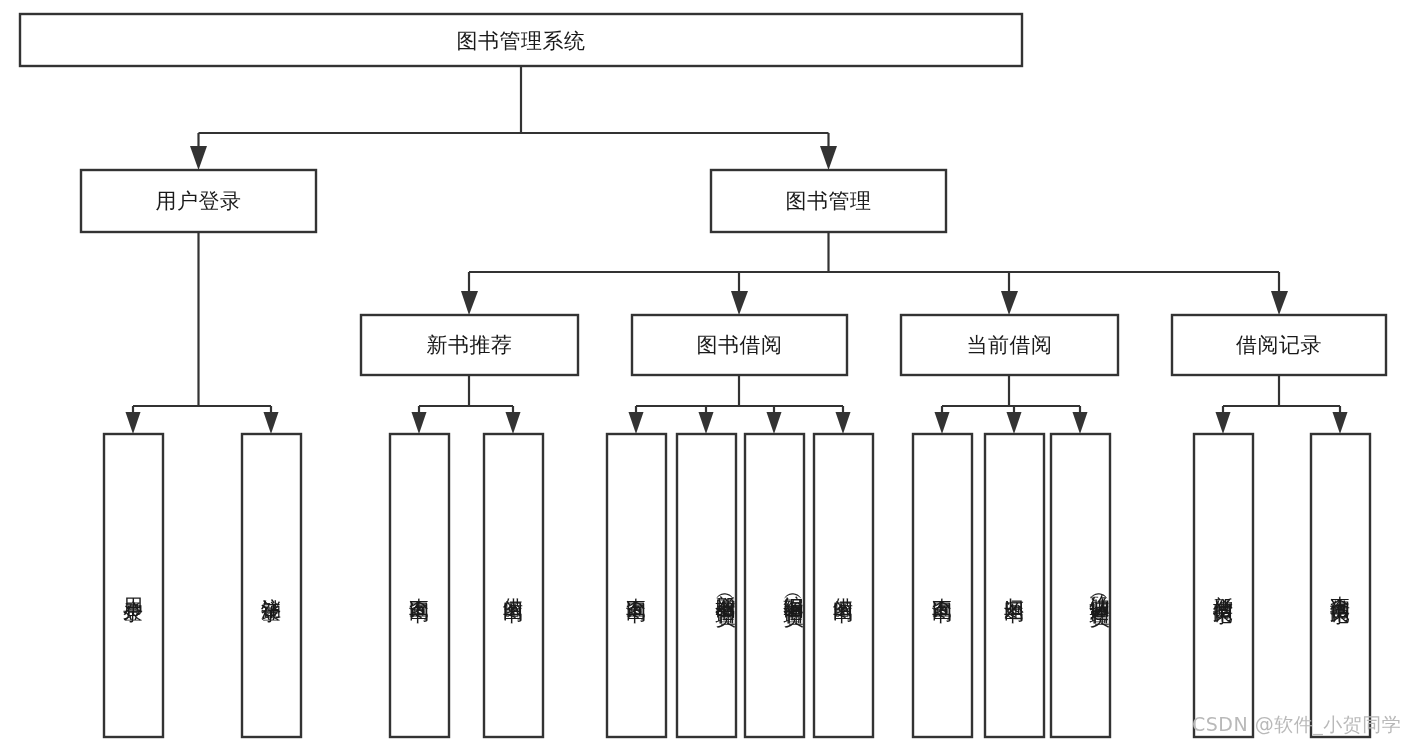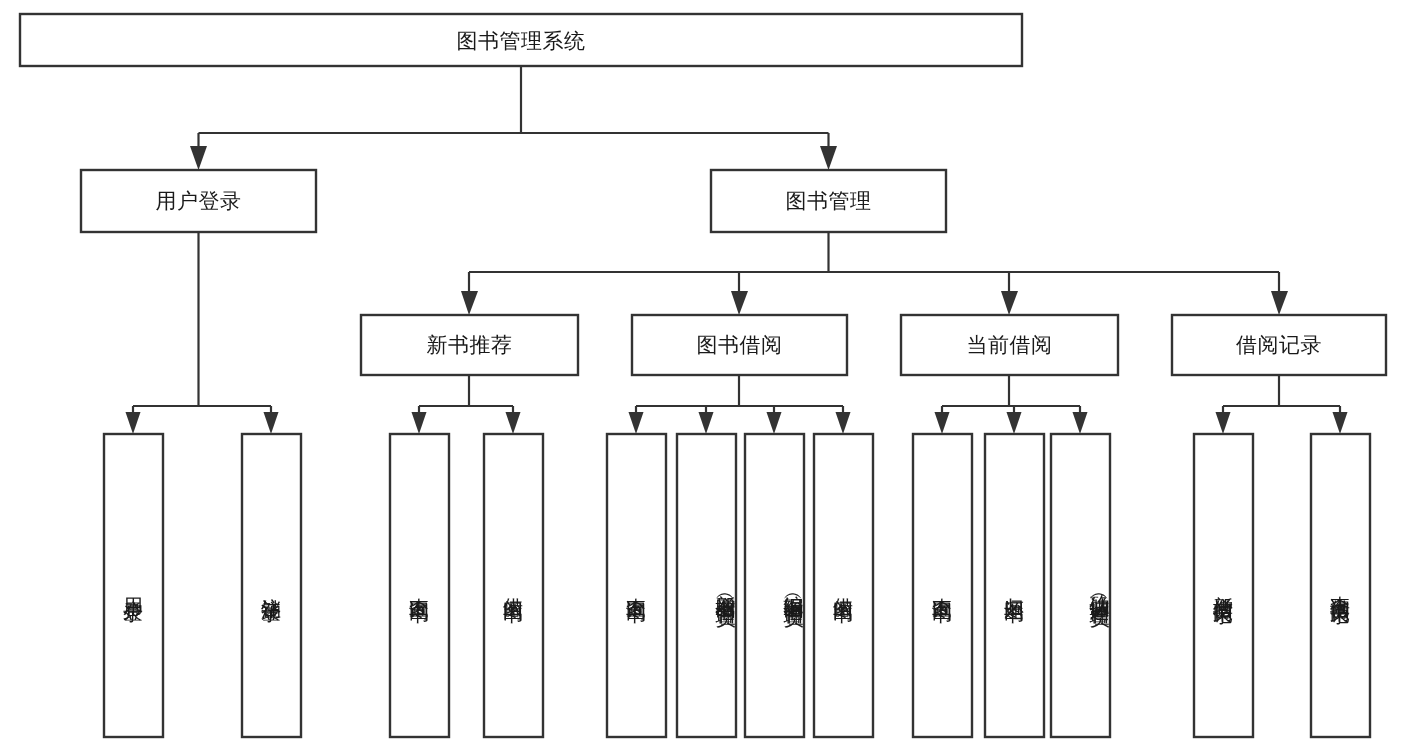--- a/index.html
+++ b/index.html
@@ -205,14 +205,15 @@
   <div class="leaf-label centered" style="left:913px; top:434px; width:59px; height:303px;">查询图书</div>
 
   <div class="leaf-label centered" style="left:985px; top:434px; width:59px; height:303px;">归还图书</div>
 
   <div class="leaf-label" style="left:1051px; top:440px; width:59px; height:295px;">确认归还（管理员）</div>
 
   <div class="leaf-label centered" style="left:1194px; top:434px; width:59px; height:303px;">新增借阅记录</div>
 
   <div class="leaf-label centered" style="left:1311px; top:434px; width:59px; height:303px;">查询借阅记录</div>
 
+  <div class="watermark" style="left:1192px; top:712px;">CSDN @软件_小贺同学</div>
 
 </div>
 
 </body></html>

